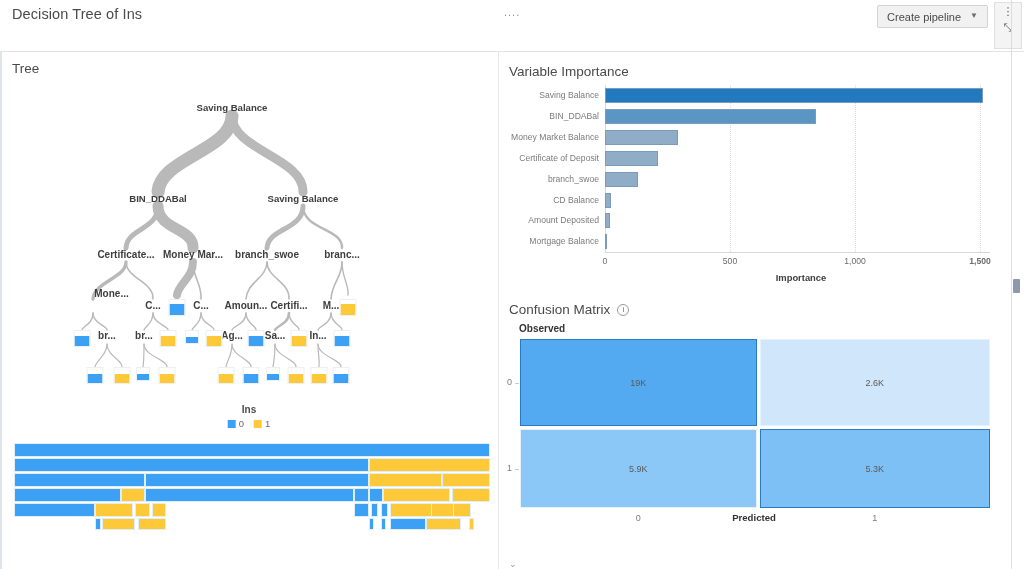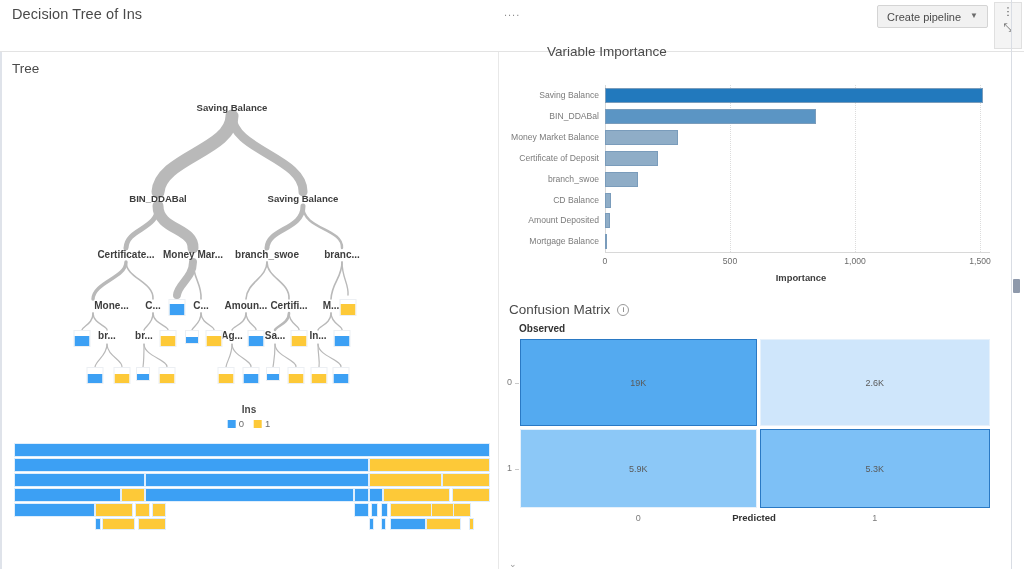--- a/index.html
+++ b/index.html
@@ -73,21 +73,21 @@
   .legend-item{display:flex;align-items:center;gap:3px;font-size:9.5px;color:#6b6b6b;}
   .swatch{width:8px;height:8px;display:inline-block;}
 
   
   .icicle{position:absolute;left:14px;top:443px;width:476px;height:98px;}
   .ice-row{position:absolute;left:0;width:100%;}
   .ice-cell{position:absolute;top:0;height:100%;box-sizing:border-box;border:1px solid #dfeefc;}
 
   
   .vi{position:absolute;left:509px;top:60px;width:505px;height:230px;}
-  .vi-title{left:509px;top:44px;margin-left:38px;}
+  .vi-title{left:509px;top:64px;}
   .vi-axis-v{position:absolute;left:96px;top:25px;width:1px;height:167px;background:#d8d8d8;}
   .vi-grid{position:absolute;top:25px;width:1px;height:167px;border-left:1px dotted #dcdcdc;}
   .vi-bar{position:absolute;height:15px;box-sizing:border-box;border:1px solid #7a9cbb;}
   .vi-cat{position:absolute;right:100%;margin-right:6px;font-size:8.6px;color:#7b7b7b;white-space:nowrap;line-height:15px;top:0;}
   .vi-catwrap{position:absolute;left:0;height:15px;}
   .vi-tick{position:absolute;top:196px;font-size:8.6px;color:#6b6b6b;transform:translateX(-50%);}
   .vi-xlabel{position:absolute;left:292px;top:212px;transform:translateX(-50%);font-size:9.4px;color:#3d3d3d;font-weight:600;}
   .vi-baseline{position:absolute;left:96px;top:192px;width:385px;height:1px;background:#d8d8d8;}
 
   
@@ -181,21 +181,21 @@
       </g>
     </svg>
 
     <div class="tlabel lg" style="left:232px;top:22px;">Saving Balance</div>
     <div class="tlabel lg" style="left:158px;top:113px;">BIN_DDABal</div>
     <div class="tlabel lg" style="left:303px;top:113px;">Saving Balance</div>
     <div class="tlabel" style="left:126px;top:169px;">Certificate...</div>
     <div class="tlabel" style="left:193px;top:169px;">Money Mar...</div>
     <div class="tlabel" style="left:267px;top:169px;">branch_swoe</div>
     <div class="tlabel" style="left:342px;top:169px;">branc...</div>
-    <div class="tlabel" style="left:93px;top:220px;padding-left:37px;">Mone...</div>
+    <div class="tlabel" style="left:93px;top:208px;padding-left:37px;">Mone...</div>
     <div class="tlabel" style="left:153px;top:220px;">C...</div>
     <div class="tlabel" style="left:201px;top:220px;">C...</div>
     <div class="tlabel" style="left:246px;top:220px;">Amoun...</div>
     <div class="tlabel" style="left:289px;top:220px;">Certifi...</div>
     <div class="tlabel" style="left:331px;top:220px;">M...</div>
     <div class="tlabel" style="left:107px;top:250px;">br...</div>
     <div class="tlabel" style="left:144px;top:250px;">br...</div>
     <div class="tlabel" style="left:232px;top:250px;">Ag...</div>
     <div class="tlabel" style="left:275px;top:250px;">Sa...</div>
     <div class="tlabel" style="left:318px;top:250px;">In...</div>
@@ -361,21 +361,21 @@
         </div>
         <div class="vi-bar" style="left: 96px; top: 174.3px; width: 1.5px; background: rgb(143, 173, 199);"></div>
         <div class="vi-catwrap" style="left: 96px; top: 174.3px;">
           <div class="vi-cat">Mortgage Balance</div>
         </div>
       </div>
     <div id="vi-ticks">
         <div class="vi-tick" style="left: 96px;">0</div>
         <div class="vi-tick" style="left: 221px;">500</div>
         <div class="vi-tick" style="left: 346px;">1,000</div>
-        <div class="vi-tick" style="left: 471px;">1,500</div>
+        <div class="vi-tick" style="left: 471px; font-weight: bold;">1,500</div>
       </div>
     <div class="vi-xlabel">Importance</div>
   </div>
 
   <div class="p-title cm-title">
     <span>Confusion Matrix</span><span class="info-ico">i</span>
   </div>
   <div class="cm">
     <div class="cm-observed">Observed</div>
     <div class="cm-grid" id="cm-grid">

